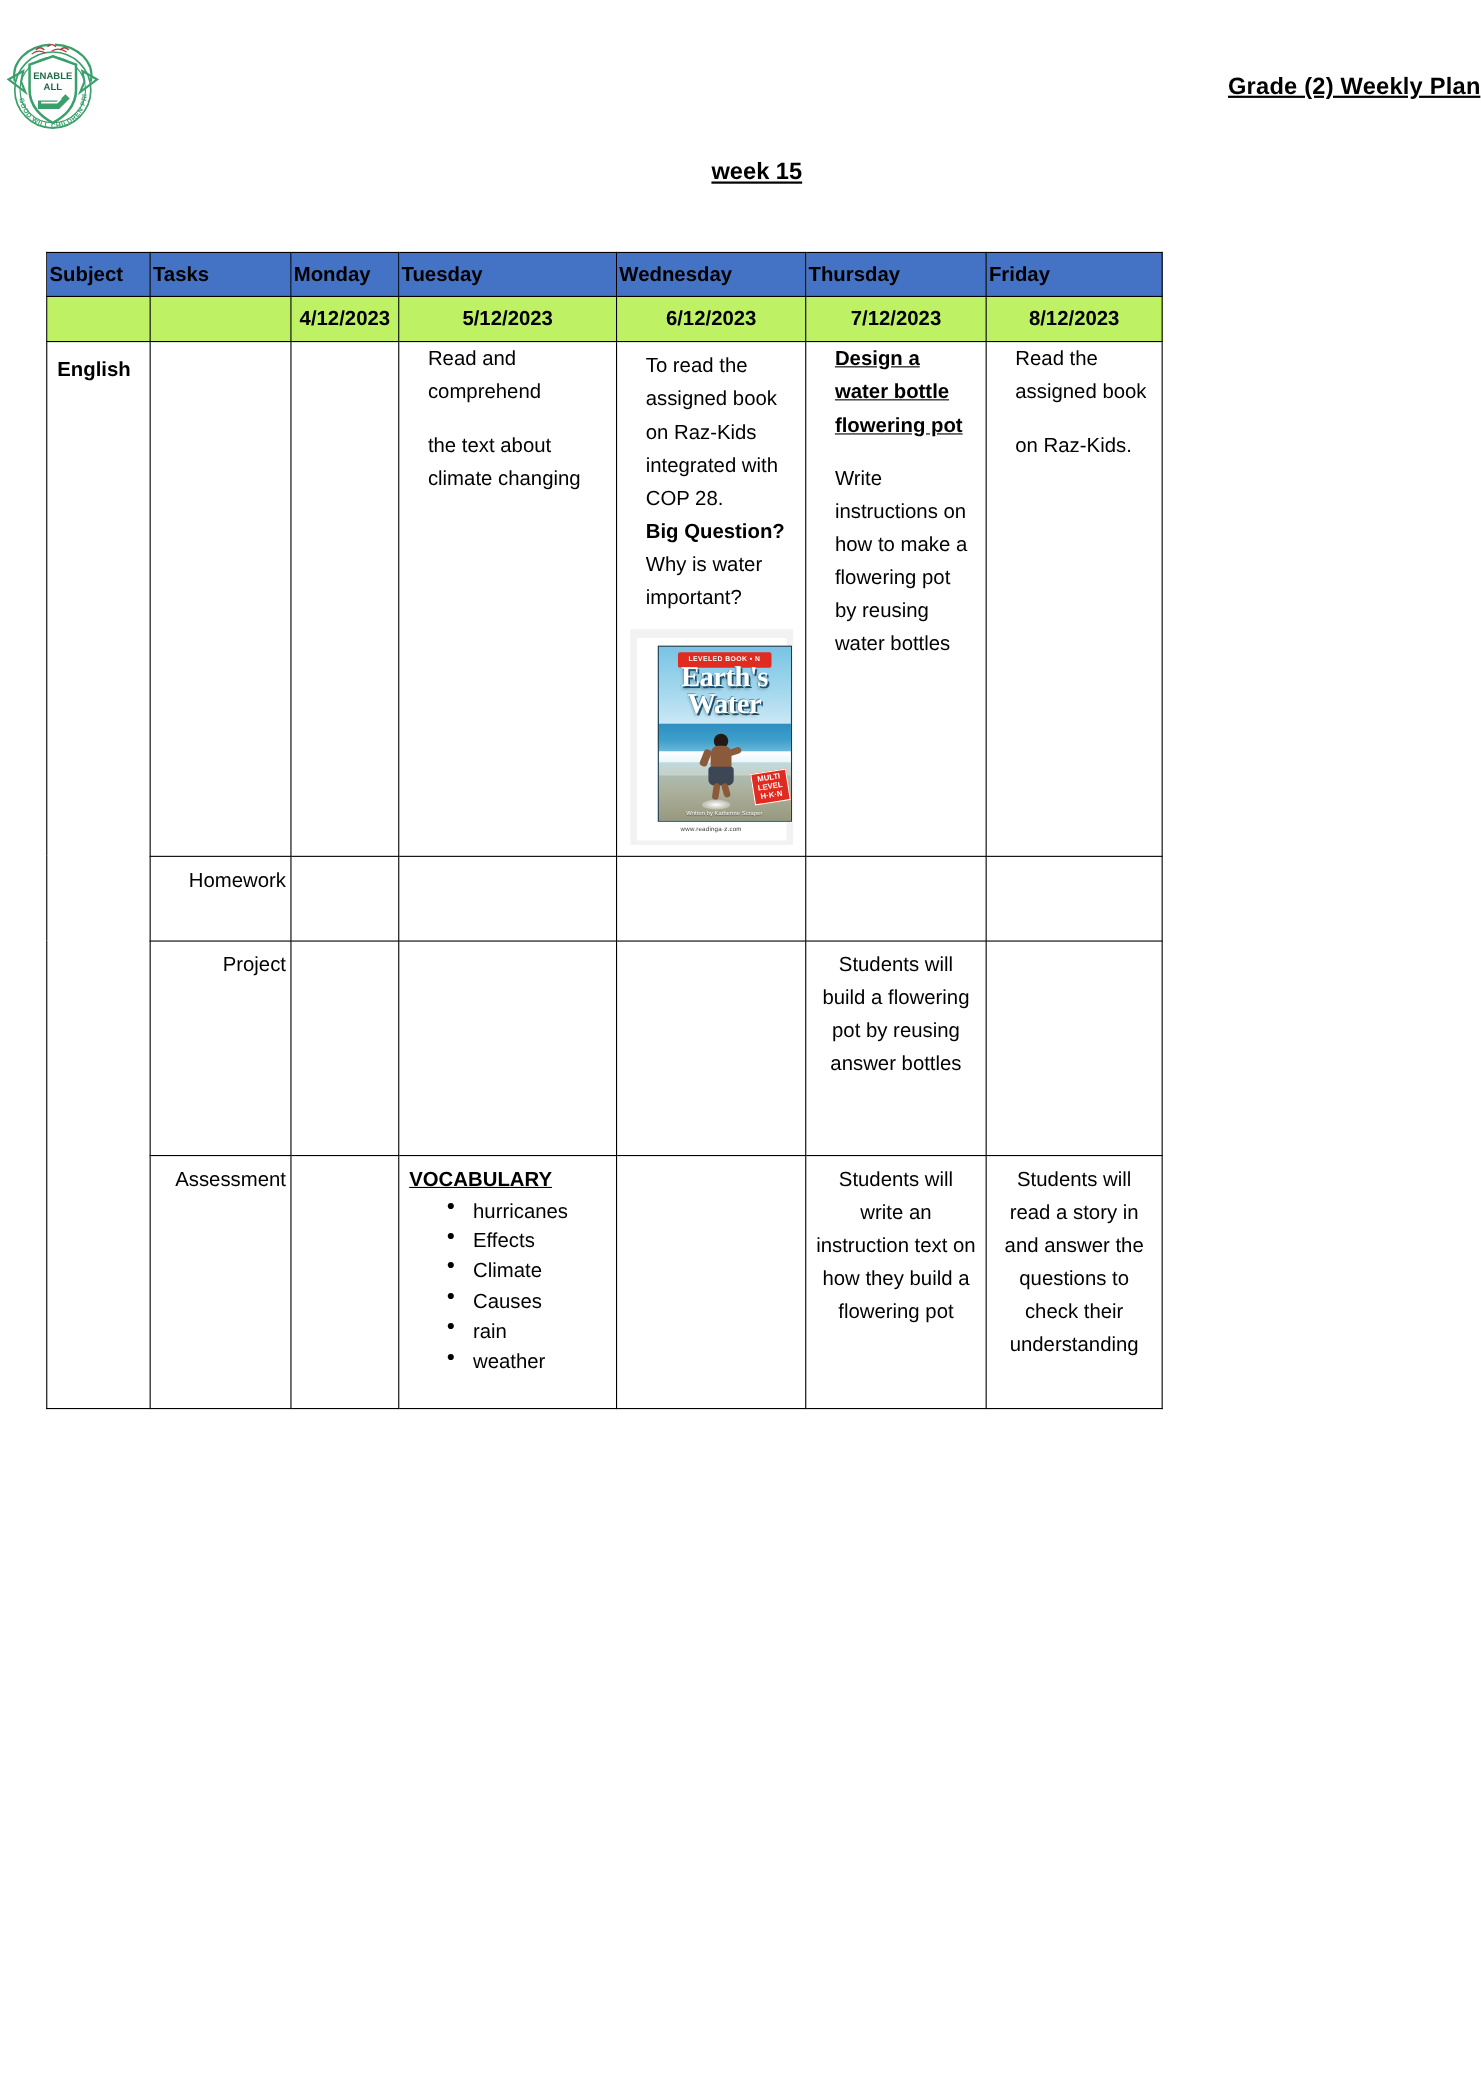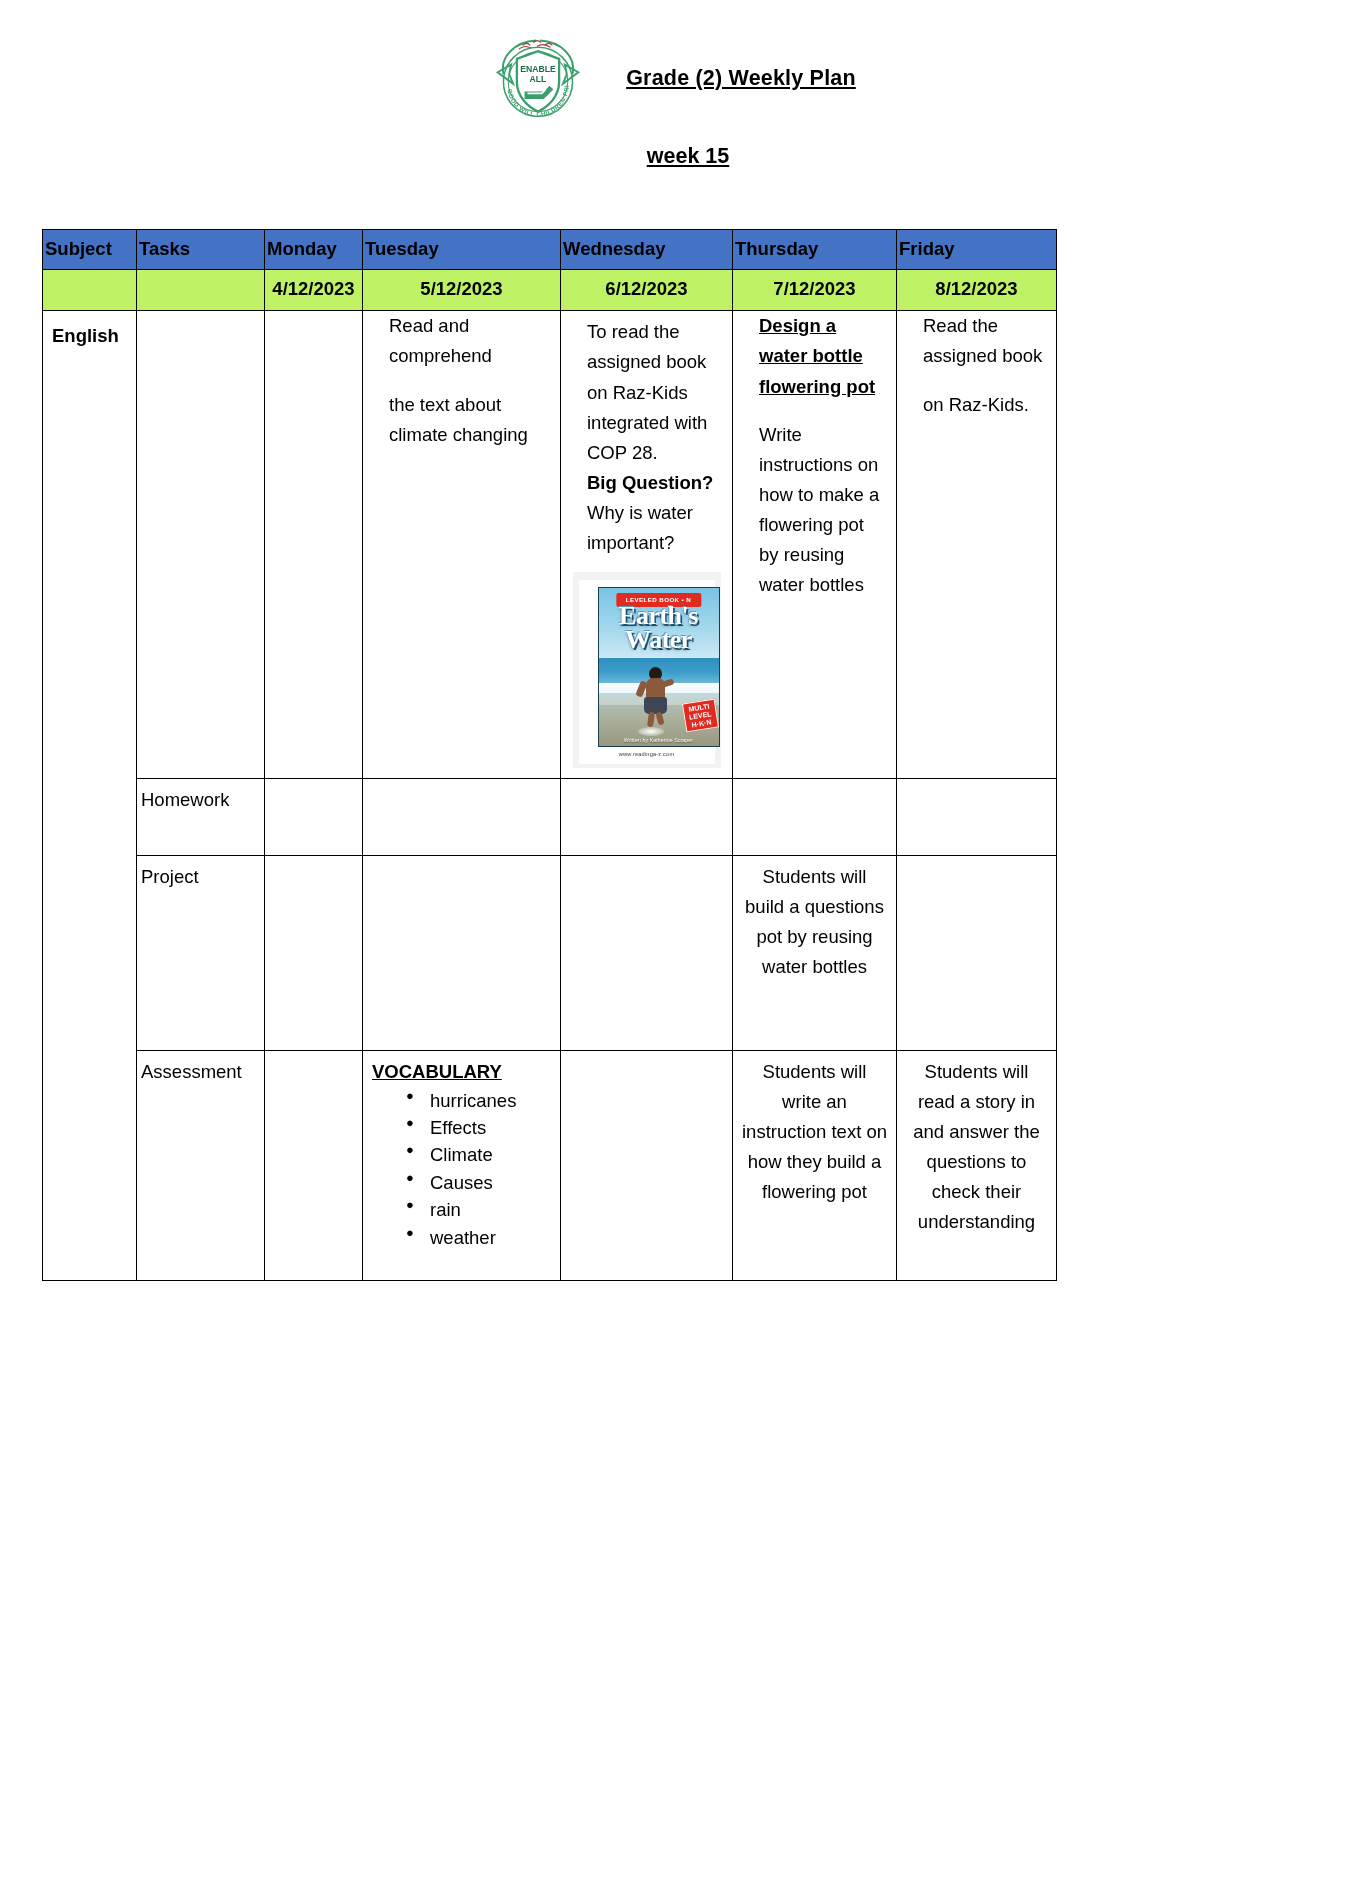--- a/index.html
+++ b/index.html
@@ -19,21 +19,21 @@
   
   .doc-header {
     padding-top: 30px;
     display: flex;
     flex-direction: column;
     align-items: center;
   }
   .title-row {
     display: flex;
     align-items: center;
-    justify-content: center;
+    justify-content: space-between;
     gap: 40px;
     width: 100%;
   }
   .logo {
     width: 96px;
     height: 96px;
     flex: 0 0 auto;
     position: relative;
   }
   .logo svg { display: block; }
@@ -98,21 +98,21 @@
   .cell {
     padding: 6px 9px 8px 9px !important;
   }
   .subject-cell {
     padding: 10px 0 0 9px !important;
     font-size: 18.5px;
     vertical-align: top;
     font-weight: bold;
   }
   .task-label {
-    text-align: left;
+    text-align: right;
     padding: 6px 4px 4px 4px !important;
     font-size: 18.5px;
     vertical-align: top;
     margin-left: 27px;
   }
   .task-label.hw { padding-top: 6px !important; }
   .ctr { text-align: center; }
 
   .para { margin: 0 0 0 17px; }
   .para + .para { margin-top: 18px; }
@@ -441,21 +441,21 @@
       <td class="cell"></td>
       <td class="cell"></td>
       <td class="cell"></td>
     </tr>
 
     <tr>
       <td class="task-label">Project</td>
       <td class="cell" style="height:180px"></td>
       <td class="cell"></td>
       <td class="cell"></td>
-      <td class="cell ctr">Students will build a questions pot by reusing water bottles</td>
+      <td class="cell ctr">Students will build a flowering pot by reusing answer bottles</td>
       <td class="cell"></td>
     </tr>
 
     <tr>
       <td class="task-label">Assessment</td>
       <td class="cell" style="height:215px"></td>
       <td class="cell">
         <div class="vocab-head">VOCABULARY</div>
         <ul class="vocab">
           <li>hurricanes</li>

